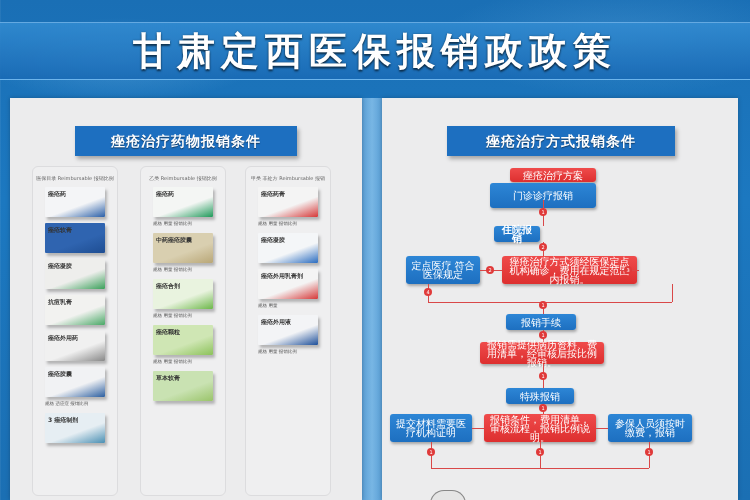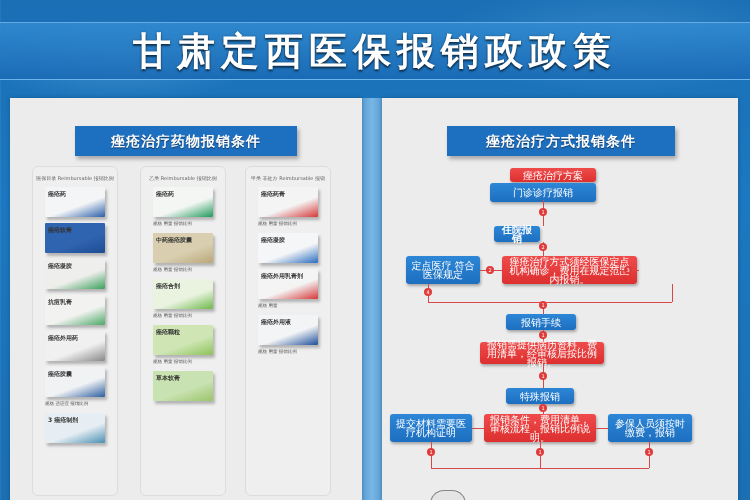--- a/index.html
+++ b/index.html
@@ -160,21 +160,21 @@
         </div>
         <div class="spec">规格 用量 报销比例</div>
       </div>
     </div>
 </div>
 
 <div class="panel right">
   <div class="panel-title">痤疮治疗方式报销条件</div>
 
   <div class="fc-node red" style="left:128px;top:70px;width:86px;height:14px;">痤疮治疗方案</div>
-  <div class="fc-node blue" style="left:108px;top:85px;width:106px;height:19px;">门诊诊疗报销</div>
+  <div class="fc-node blue" style="left:108px;top:85px;width:106px;height:25px;">门诊诊疗报销</div>
   <div class="line-v" style="left:161px;top:102px;height:26px;"></div>
   <div class="badge" style="left:157px;top:110px;">1</div>
   <div class="fc-node blue" style="left:112px;top:128px;width:46px;height:16px;font-weight:bold;">住院报销</div>
   <div class="line-v" style="left:161px;top:144px;height:14px;"></div>
   <div class="badge" style="left:157px;top:145px;">2</div>
 
   <div class="fc-node blue" style="left:24px;top:158px;width:74px;height:28px;">定点医疗 符合医保规定</div>
   <div class="fc-node red" style="left:120px;top:158px;width:135px;height:28px;">痤疮治疗方式须经医保定点机构确诊，费用在规定范围内报销。</div>
   <div class="line-h" style="left:98px;top:172px;width:22px;"></div>
   <div class="line-h" style="left:238px;top:172px;width:19px;"></div>

